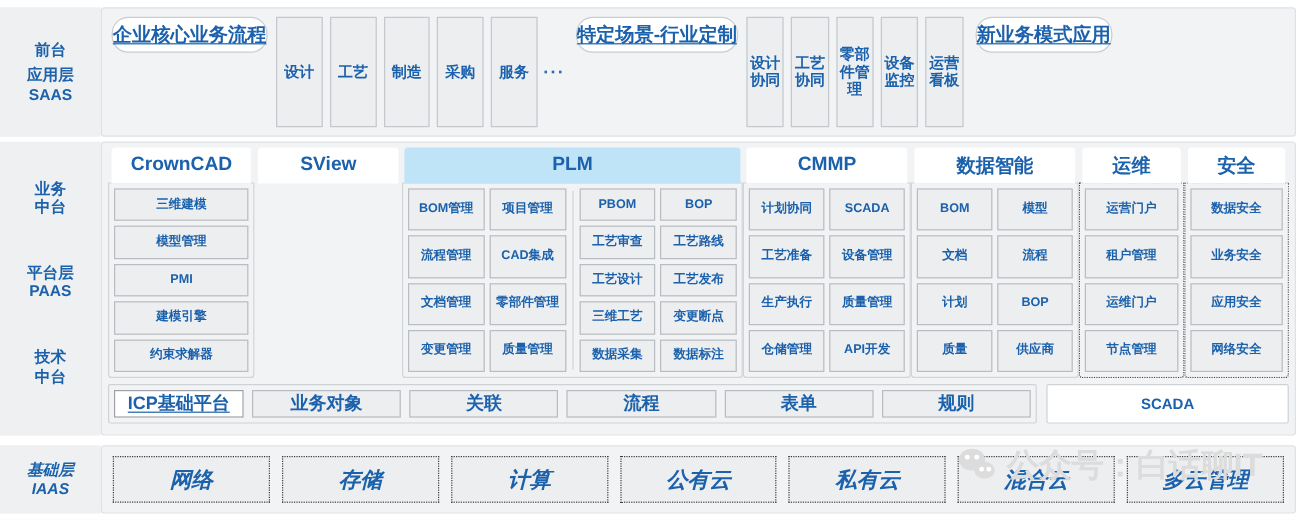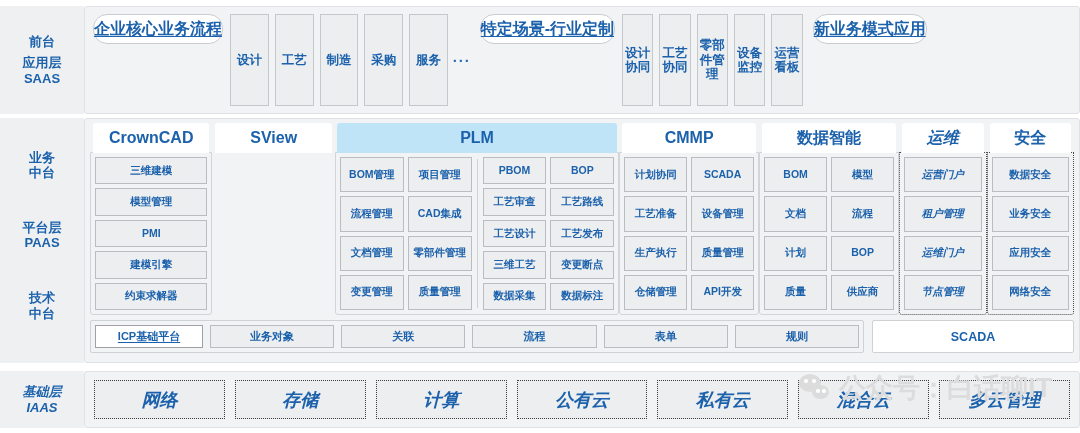--- a/index.html
+++ b/index.html
@@ -104,21 +104,21 @@
     height: 44px;
   }
   .icp-left {
     flex: 0 0 auto; display: flex; gap: 7px;
     background: #f2f3f5; border: 1px solid #cfd2d5; border-radius: 2px;
     padding: 4px; width: 774px;
   }
   .icp-cell {
     flex: 1 1 0; background:#eceef0; border: 1px solid #b9bcc0;
     display: flex; align-items: center; justify-content: center;
-    color: #1b61ab; font-weight: bold; font-size: 11px;
+    color: #1b61ab; font-weight: bold; font-size: 15px;
   }
   .icp-cell.first {
     background: #ffffff; border: 1px solid #9ea2a6;
     text-decoration: underline; text-underline-offset: 2px;
     flex: 0 0 108px;
   }
   .icp-right {
     flex: 1 1 auto; background: #ffffff; border: 1px solid #cfd2d5;
     display: flex; align-items: center; justify-content: center;
     color: #1b61ab; font-weight: bold; font-size: 12.5px;
@@ -275,21 +275,21 @@
                 <div class="pcell">模型</div>
                 <div class="pcell">文档</div>
                 <div class="pcell">流程</div>
                 <div class="pcell">计划</div>
                 <div class="pcell">BOP</div>
                 <div class="pcell">质量</div>
                 <div class="pcell">供应商</div>
               </div>
             </div>
           </div>
-          <div class="pcol" style="flex: 0.8 1 0px; font-style: italic;">
+          <div class="pcol" style="flex: 0.8 1 0px;">
             <div class="pcol-head">运维</div>
             <div class="pcol-body dotted">
               <div class="subgrid" style="--cols: 1;">
                 <div class="pcell">运营门户</div>
                 <div class="pcell">租户管理</div>
                 <div class="pcell">运维门户</div>
                 <div class="pcell">节点管理</div>
               </div>
             </div>
           </div>

